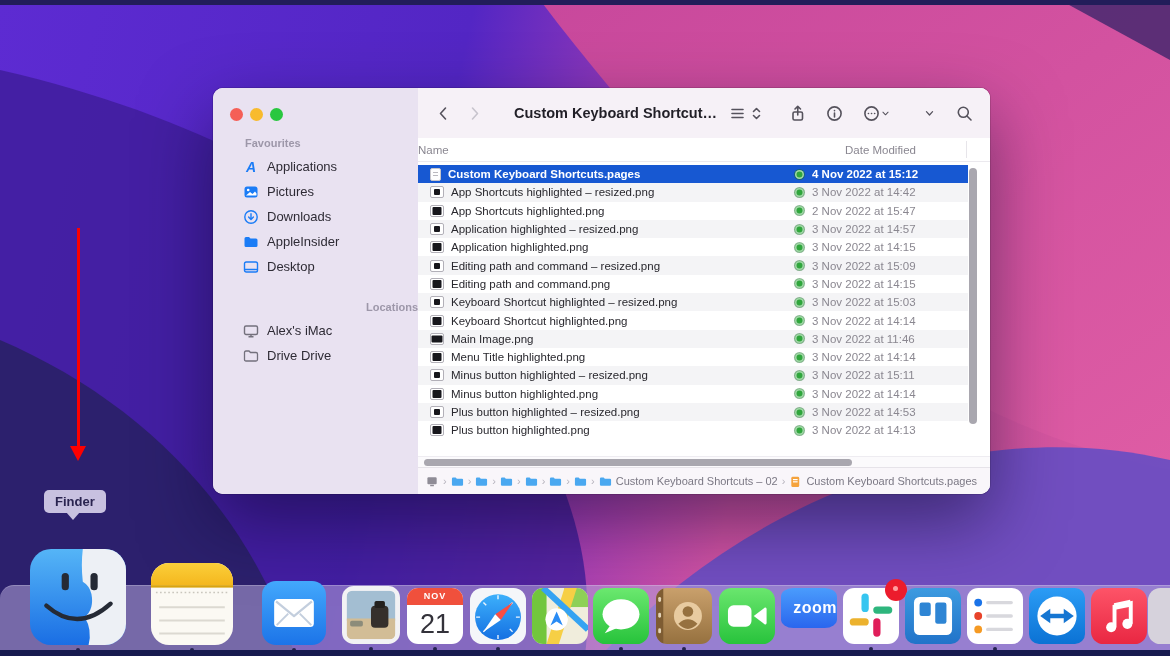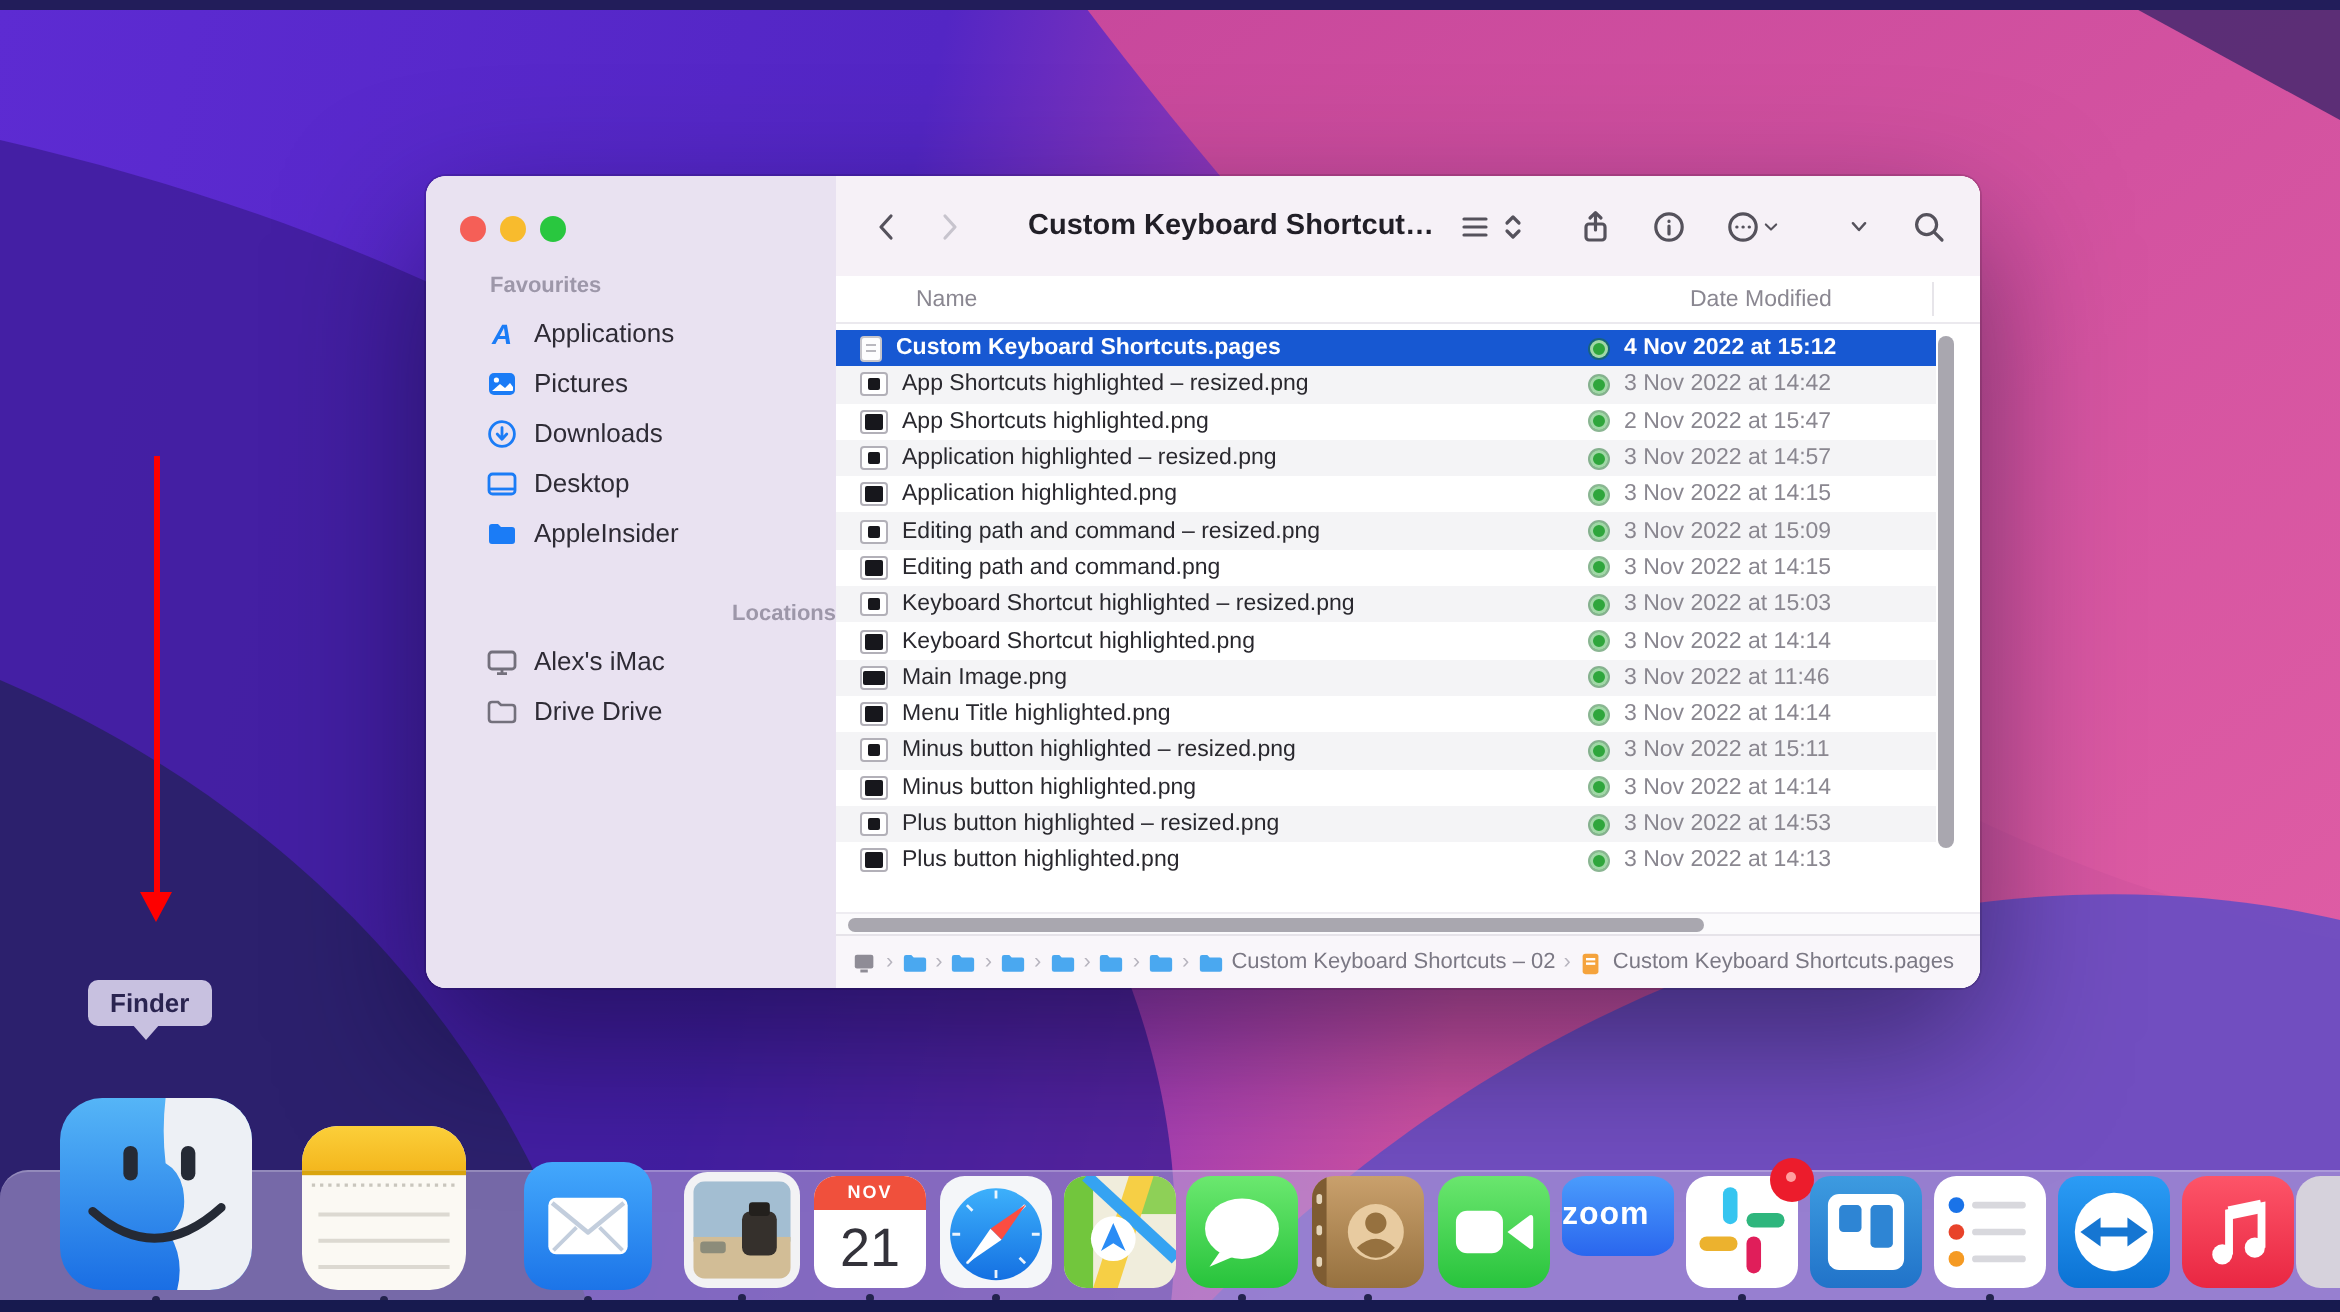--- a/index.html
+++ b/index.html
@@ -34,21 +34,21 @@
   .tb-ic path, .tb-ic circle, .tb-ic rect { stroke:#55525c; stroke-width:1.6; fill:none; stroke-linecap:round; stroke-linejoin:round; }
   .tb-ic.disabled path { stroke:#c7c4cd; }
   .tb-btn { display:flex; align-items:center; justify-content:center; padding:3px; border-radius:5px; }
   .window-title { font-size:14.5px; font-weight:bold; color:#211f27; margin:0 10px 0 28px; white-space:nowrap; }
   .view-group { display:flex; align-items:center; gap:2px; margin-left:2px; }
   .spacer { flex:1; }
   .gap8 { width:8px; } .gap14 { width:14px; } .gap26 { width:26px; }
 
   .list-header { height:24px; flex:none; display:flex; align-items:center; font-size:11.5px; color:#8a8791;
     border-bottom:1px solid #ebe9ee; position:relative; background:#fff; }
-  .col-name { padding-left:40px; }
+  .col-name { }
   .col-date { position:absolute; left:427px; }
   .col-sep { position:absolute; left:548px; top:3px; bottom:3px; width:1px; background:#e7e5ea; }
 
   .file-list { flex:1; overflow:hidden; position:relative; padding-top:3px; }
   .file-row { width:550px; height:18.3px; display:flex; align-items:center; position:relative; padding-left:12px; }
   .file-row:nth-child(even) { background:#f4f4f6; }
   .file-row.selected { background:#1758d2; }
   .file-row.selected .file-name, .file-row.selected .file-date { color:#fff; font-weight:bold; }
   .file-name { font-size:11.5px; color:#29282e; white-space:nowrap; overflow:hidden; }
   .status-dot { position:absolute; left:377px; width:9px; height:9px; border-radius:50%;
@@ -98,21 +98,21 @@
   .di-notes  { left:151px; top:563px; width:82px; height:82px; }
   .di-mail   { left:262px; top:581px; width:64px; height:64px; }
   .di-photo  { left:342px; top:586px; width:58px; height:58px; }
   .di-cal    { left:407px; top:588px; width:56px; height:56px; }
   .di-safari { left:470px; top:588px; width:56px; height:56px; }
   .di-maps   { left:532px; top:588px; width:56px; height:56px; }
   .di-msg    { left:593px; top:588px; width:56px; height:56px; }
   .di-con    { left:656px; top:588px; width:56px; height:56px; }
   .di-ft     { left:719px; top:588px; width:56px; height:56px; }
   .di-zoom   { left:781px; top:588px; width:56px; height:40px;
-    background:linear-gradient(#4a9cfc,#2a66ee); display:flex; align-items:center; justify-content:flex-start; }
+    background:linear-gradient(#4a9cfc,#2a66ee); display:flex; align-items:center; justify-content:flex-end; }
   .zoom-txt { color:#fff; font-size:16px; font-weight:bold; letter-spacing:.5px; }
   .di-slack  { left:843px; top:588px; width:56px; height:56px; background:#fff; }
   .slack-badge { position:absolute; right:-8px; top:-9px; width:22px; height:22px; border-radius:50%; background:#ec1c2c; }
   .slack-badge::after { content:""; position:absolute; left:8px; top:7px; width:5px; height:5px; border-radius:50%; background:#ff9f9f; }
   .di-trello { left:905px; top:588px; width:56px; height:56px; }
   .di-rem    { left:967px; top:588px; width:56px; height:56px; background:#fff; border-radius:20%; }
   .di-tv     { left:1029px; top:588px; width:56px; height:56px; }
   .di-music  { left:1091px; top:588px; width:56px; height:56px; }
   .di-partial{ left:1148px; top:588px; width:56px; height:56px; background:#d6d2dc; }
 
@@ -167,30 +167,30 @@
           </div>
           <div class="sb-item">
             <svg class="sb-ic" viewBox="0 0 16 16">
               <circle cx="8" cy="8" r="6.2" fill="none" stroke="#1b7cf6" stroke-width="1.4"></circle>
               <path d="M8 4.8 V10.2 M5.6 8 L8 10.6 L10.4 8" stroke="#1b7cf6" stroke-width="1.4" fill="none" stroke-linecap="round" stroke-linejoin="round"></path>
             </svg>
             <span class="sb-label">Downloads</span>
           </div>
           <div class="sb-item">
             <svg class="sb-ic" viewBox="0 0 16 16">
+              <path d="M1.5 4.5 Q1.5 3 3 3 H6 L7.5 4.5 H13 Q14.5 4.5 14.5 6 V11.5 Q14.5 13 13 13 H3 Q1.5 13 1.5 11.5 Z" fill="#1b7cf6"></path>
+            </svg>
+            <span class="sb-label">AppleInsider</span>
+          </div>
+          <div class="sb-item">
+            <svg class="sb-ic" viewBox="0 0 16 16">
               <rect x="1.5" y="3" width="13" height="10" rx="1.8" fill="none" stroke="#1b7cf6" stroke-width="1.4"></rect>
               <path d="M2 10.5 H14" stroke="#1b7cf6" stroke-width="1.4"></path>
             </svg>
             <span class="sb-label">Desktop</span>
-          </div>
-          <div class="sb-item">
-            <svg class="sb-ic" viewBox="0 0 16 16">
-              <path d="M1.5 4.5 Q1.5 3 3 3 H6 L7.5 4.5 H13 Q14.5 4.5 14.5 6 V11.5 Q14.5 13 13 13 H3 Q1.5 13 1.5 11.5 Z" fill="#1b7cf6"></path>
-            </svg>
-            <span class="sb-label">AppleInsider</span>
           </div>
         </div>
         <div class="sb-section">
           <div class="sb-header">Locations</div>
           <div class="sb-item">
             <svg class="sb-ic" viewBox="0 0 16 16">
               <rect x="1.5" y="3" width="13" height="8.5" rx="1.5" fill="none" stroke="#73707c" stroke-width="1.4"></rect>
               <path d="M5.5 13.8 H10.5 M8 11.5 V13.8" stroke="#73707c" stroke-width="1.4"></path>
             </svg>
             <span class="sb-label">Alex's iMac</span>

